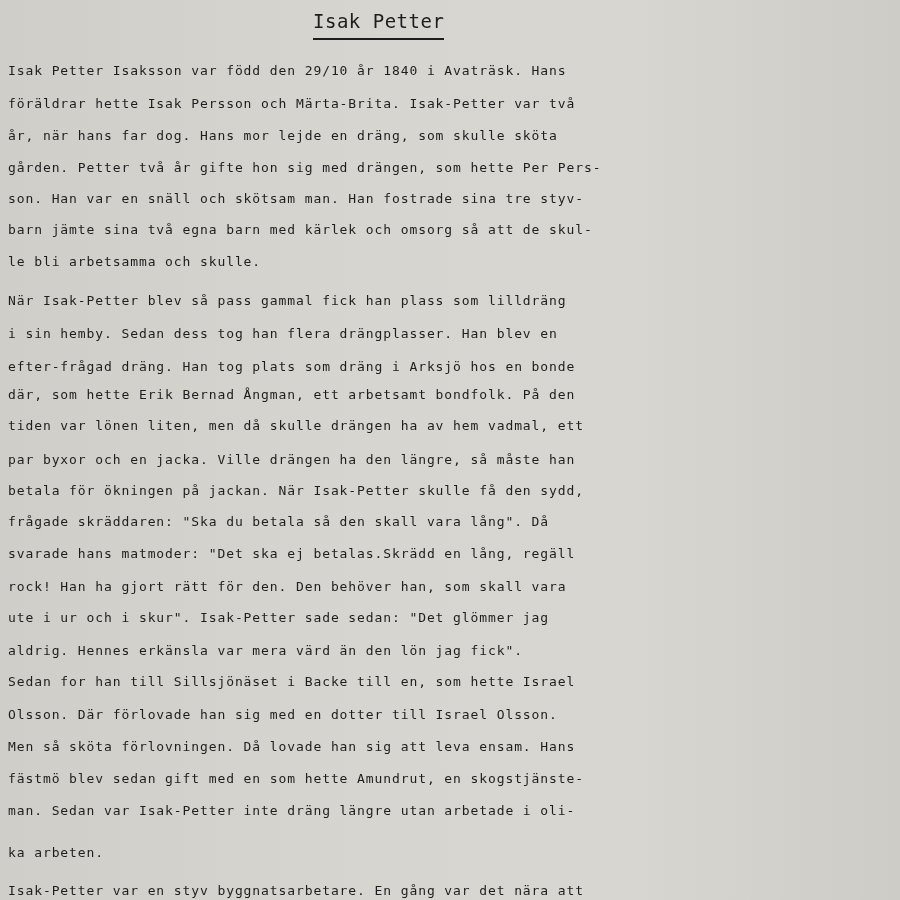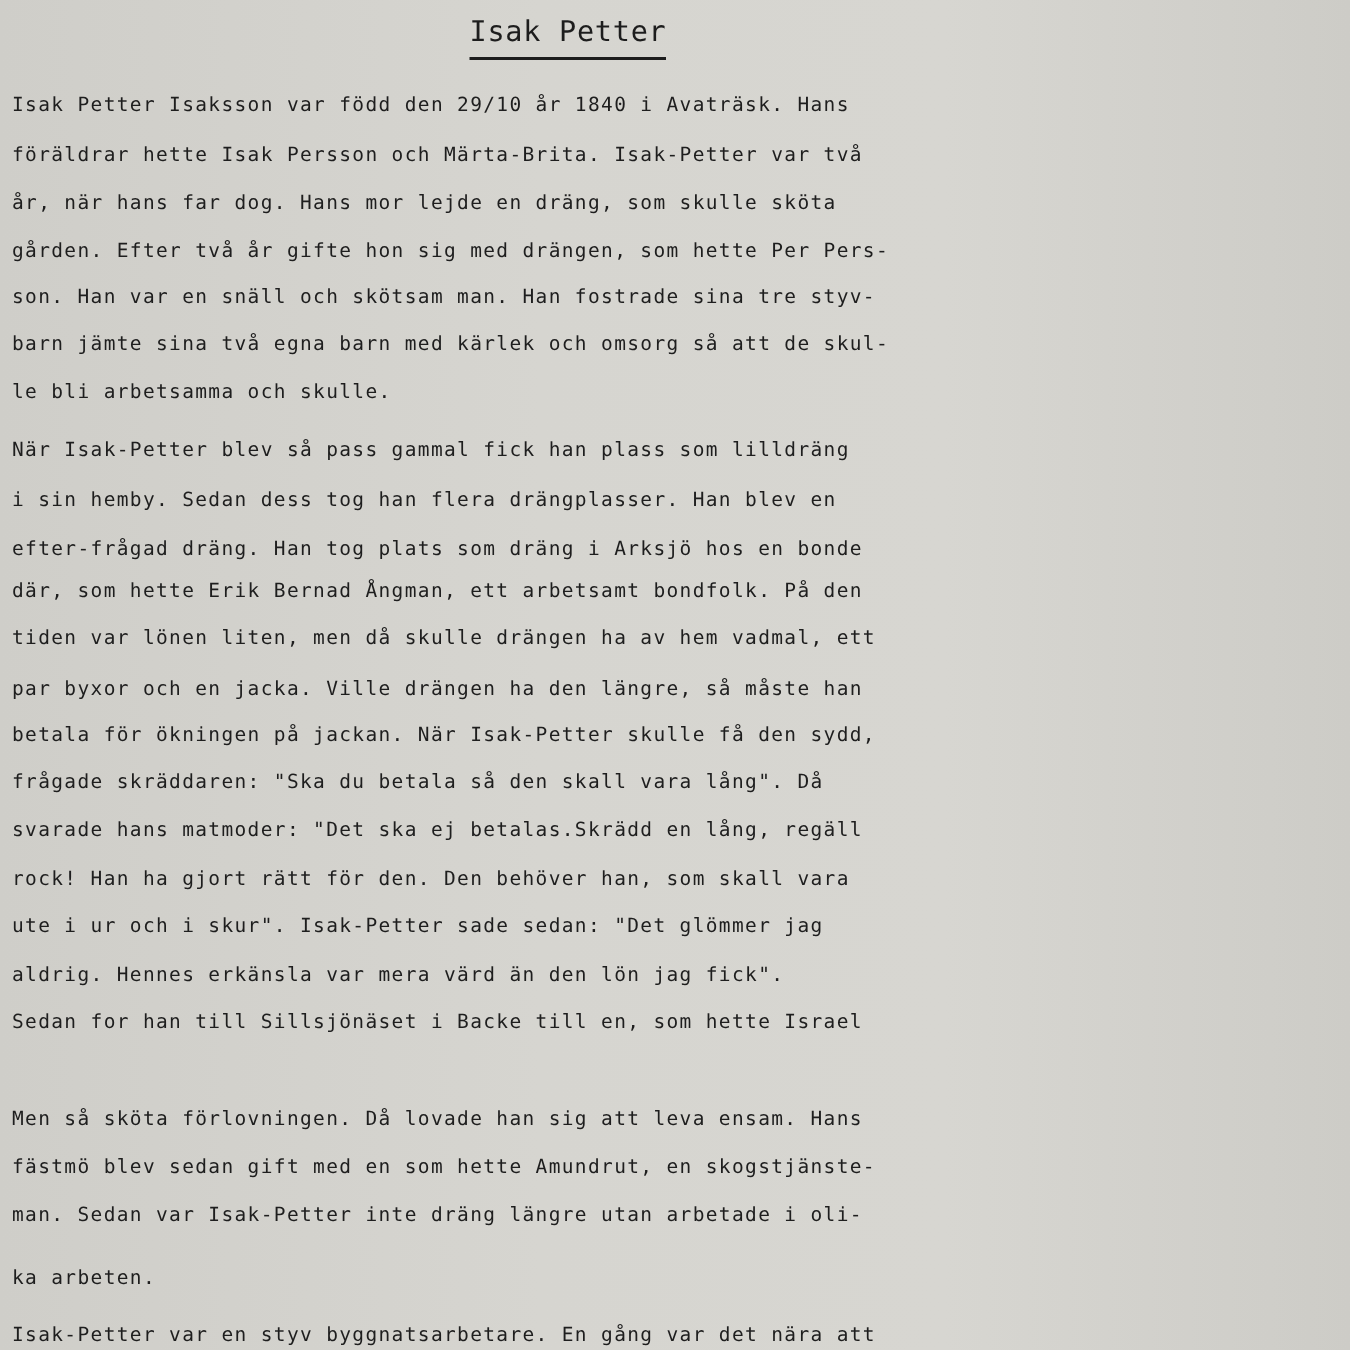--- a/index.html
+++ b/index.html
@@ -45,36 +45,37 @@
   </style>
 </head>
 <body>
 
 <div class="page">
   <div class="title">Isak Petter</div>
 
   <div class="line" style="top:60px">Isak Petter Isaksson var född den 29/10 år 1840 i Avaträsk. Hans</div>
   <div class="line" style="top:93px">föräldrar hette Isak Persson och Märta-Brita. Isak-Petter var två</div>
   <div class="line" style="top:125px">år, när hans far dog. Hans mor lejde en dräng, som skulle sköta</div>
-  <div class="line" style="top:157px">gården. Efter två år gifte hon sig med drängen, som hette Per Pers-</div>
+  <div class="line" style="top:157px">gården. Petter två år gifte hon sig med drängen, som hette Per Pers-</div>
   <div class="line" style="top:188px">son. Han var en snäll och skötsam man. Han fostrade sina tre styv-</div>
   <div class="line" style="top:219px">barn jämte sina två egna barn med kärlek och omsorg så att de skul-</div>
   <div class="line" style="top:251px">le bli arbetsamma och skulle.</div>
 
   <div class="line" style="top:290px">När Isak-Petter blev så pass gammal fick han plass som lilldräng</div>
   <div class="line" style="top:323px">i sin hemby. Sedan dess tog han flera drängplasser. Han blev en</div>
   <div class="line" style="top:356px">efter-frågad dräng. Han tog plats som dräng i Arksjö hos en bonde</div>
   <div class="line" style="top:384px">där, som hette Erik Bernad Ångman, ett arbetsamt bondfolk. På den</div>
   <div class="line" style="top:415px">tiden var lönen liten, men då skulle drängen ha av hem vadmal, ett</div>
   <div class="line" style="top:449px">par byxor och en jacka. Ville drängen ha den längre, så måste han</div>
   <div class="line" style="top:480px">betala för ökningen på jackan. När Isak-Petter skulle få den sydd,</div>
   <div class="line" style="top:511px">frågade skräddaren: "Ska du betala så den skall vara lång". Då</div>
   <div class="line" style="top:543px">svarade hans matmoder: "Det ska ej betalas.Skrädd en lång, regäll</div>
   <div class="line" style="top:576px">rock! Han ha gjort rätt för den. Den behöver han, som skall vara</div>
   <div class="line" style="top:607px">ute i ur och i skur". Isak-Petter sade sedan: "Det glömmer jag</div>
   <div class="line" style="top:640px">aldrig. Hennes erkänsla var mera värd än den lön jag fick".</div>
   <div class="line" style="top:671px">Sedan for han till Sillsjönäset i Backe till en, som hette Israel</div>
+  <div class="line" style="top:704px">Olsson. Där förlovade han sig med en dotter till Israel Olsson.</div>
   <div class="line" style="top:736px">Men så sköta förlovningen. Då lovade han sig att leva ensam. Hans</div>
   <div class="line" style="top:768px">fästmö blev sedan gift med en som hette Amundrut, en skogstjänste-</div>
   <div class="line" style="top:800px">man. Sedan var Isak-Petter inte dräng längre utan arbetade i oli-</div>
   <div class="line" style="top:842px">ka arbeten.</div>
   <div class="line" style="top:880px">Isak-Petter var en styv byggnatsarbetare. En gång var det nära att</div>
 </div>
 
 </body></html>

